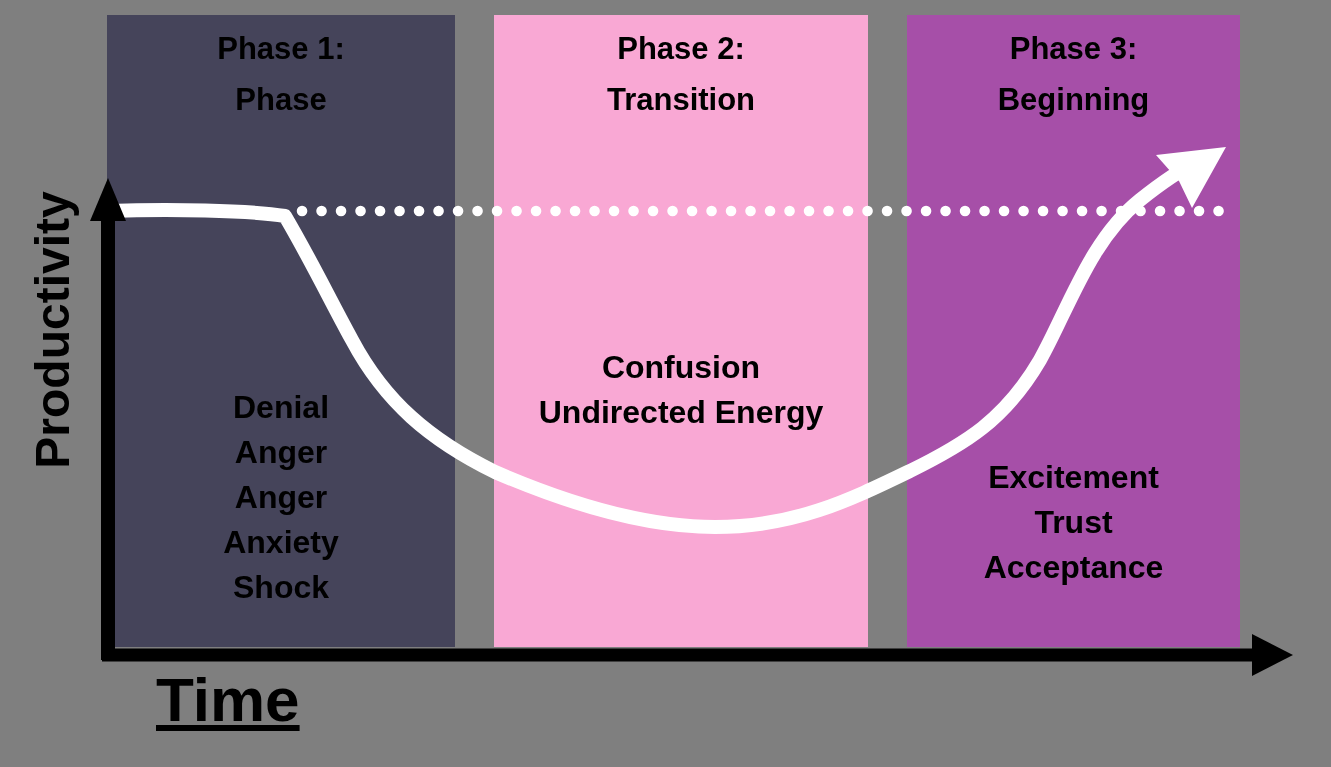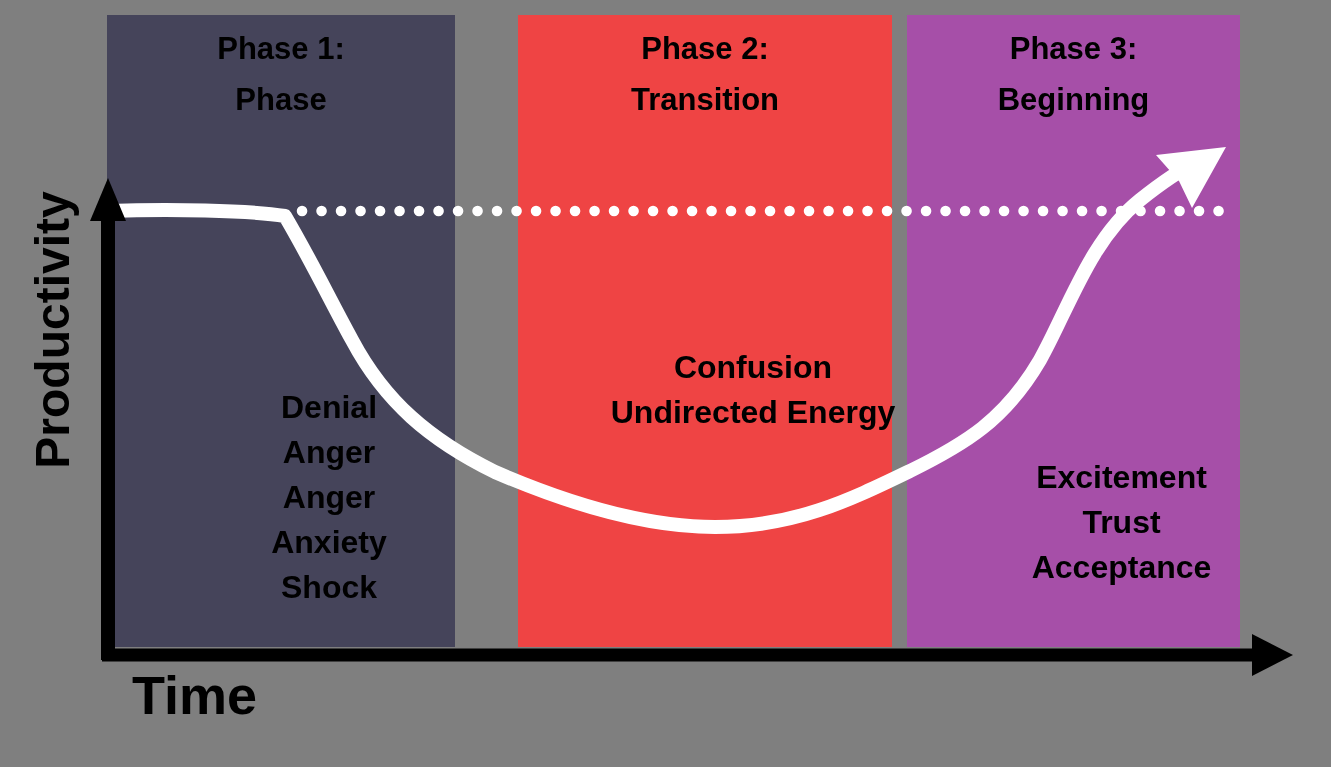--- a/index.html
+++ b/index.html
@@ -11,58 +11,58 @@
   .band1{left:107px;width:348px;}
   .band2{left:494px;width:374px;}
   .band3{left:907px;width:333px;}
   .band-title{
     position:absolute;top:8px;left:0;width:100%;
     text-align:center;font-size:31px;line-height:51px;font-weight:600;
   }
   .band-title span{display:block;}
   .items{
     position:absolute;left:0;width:100%;text-align:center;
-    font-size:32px;line-height:45px;font-weight:600;padding-left:48px;
+    font-size:32px;line-height:45px;font-weight:600;
   }
   .items span{display:block;}
   .items1{top:370px;}
   .items2{top:330px;}
   .items3{top:440px;}
   .overlay{position:absolute;left:0;top:0;pointer-events:none;}
   .curve{fill:none;stroke-width:14;stroke-linecap:round;stroke-linejoin:round;}
   .dotted{fill:none;stroke-width:10.5;stroke-dasharray:0.1 19.4;stroke-linecap:round;}
   .axis-shaft-y{fill:none;stroke-width:14;}
   .axis-shaft-x{fill:none;stroke-width:13;}
   .ylabel{
     position:absolute;left:52px;top:330px;
     transform:translate(-50%,-50%) rotate(-90deg);
     white-space:nowrap;font-size:48px;font-weight:600;
   }
-  .xlabel{position:absolute;left:132px;top:664px;font-size:54px;font-weight:600;}
+  .xlabel{position:absolute;left:156px;top:664px;font-size:62px;font-weight:600;text-decoration:underline;}
 </style>
 </head>
 <body>
 
 <div class="figure" style="background: rgb(127, 127, 127);">
 
   <div class="band band1" style="background: rgb(69, 68, 90);">
     <div class="band-title">
       <span>Phase 1:</span>
       <span>Phase</span>
     </div>
     <div class="items items1">
       <span>Denial</span>
       <span>Anger</span>
       <span>Anger</span>
       <span>Anxiety</span>
       <span>Shock</span>
     </div>
   </div>
 
-  <div class="band band2" style="background: #ef4444; margin-left: 24px;">
+  <div class="band band2" style="background: #f9a8d4;">
     <div class="band-title">
       <span>Phase 2:</span>
       <span>Transition</span>
     </div>
     <div class="items items2">
       <span>Confusion</span>
       <span>Undirected Energy</span>
     </div>
   </div>
 

